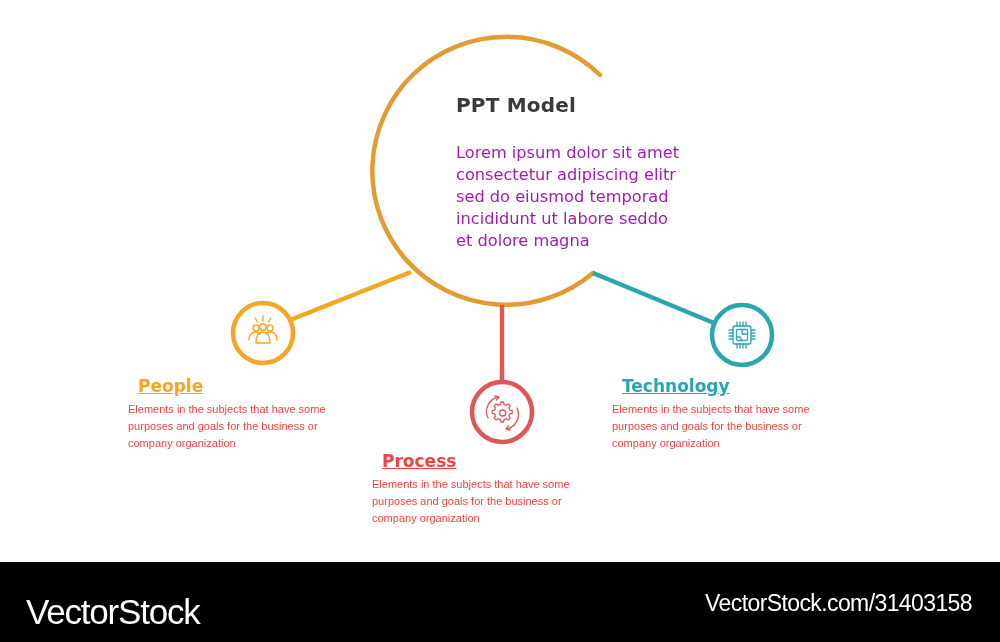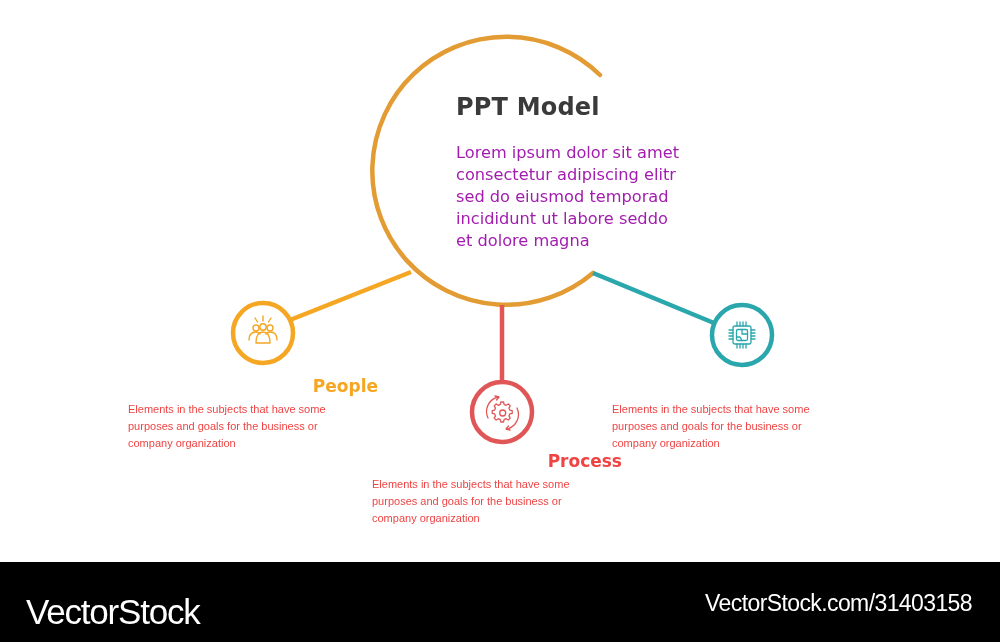--- a/index.html
+++ b/index.html
@@ -1,21 +1,21 @@
 <!DOCTYPE html>
 <html><head>
 <meta charset="utf-8">
 <style>
   html, body { margin: 0; padding: 0; }
   body { width: 1000px; height: 642px; background: #ffffff; position: relative; overflow: hidden; font-family: "DejaVu Sans", sans-serif; }
   .canvas { position: absolute; left: 0; top: 0; width: 1000px; height: 562px; background: #ffffff; }
   svg.diagram { position: absolute; left: 0; top: 0; width: 1000px; height: 562px; }
-  .title { position: absolute; left: 456px; top: 93px; font-family: "DejaVu Sans", sans-serif; font-weight: bold; font-size: 24px; color: #3a3a3a; letter-spacing: 0.2px; white-space: nowrap; }
+  .title { position: absolute; left: 456px; top: 93px; font-family: "DejaVu Sans", sans-serif; font-weight: bold; font-size: 20px; color: #3a3a3a; letter-spacing: 0.2px; white-space: nowrap; }
   .body-text { position: absolute; left: 456px; top: 142px; width: 270px; font-family: "DejaVu Sans", sans-serif; font-size: 16.2px; line-height: 22px; color: #a21caf; white-space: pre-line; }
-  .node-title { position: absolute; width: 240px; text-align: right; font-family: "DejaVu Sans", sans-serif; font-weight: bold; font-size: 17px; }
+  .node-title { position: absolute; width: 240px; text-align: left; font-family: "DejaVu Sans", sans-serif; font-weight: bold; font-size: 17px; text-decoration: underline; }
   .node-desc { position: absolute; width: 260px; text-align: left; font-family: "Liberation Sans", sans-serif; font-size: 11px; line-height: 17px; color: #ef4444; white-space: pre-line; }
   .footer { position: absolute; left: 0; top: 562px; width: 1000px; height: 80px; background: #000000; }
   .footer-logo { position: absolute; left: 26px; top: 18px; font-family: "Liberation Sans", sans-serif; font-size: 35px; color: #ffffff; letter-spacing: -1.2px; margin-top: 12px; }
   .footer-url { position: absolute; right: 28px; top: 28px; font-family: "Liberation Sans", sans-serif; font-size: 23px; color: #ffffff; letter-spacing: -0.6px; }
 </style>
 </head>
 <body>
 
 <div class="canvas">
   <svg class="diagram" viewBox="0 0 1000 562">
@@ -90,20 +90,21 @@
   <div class="node-title" style="left:138px; top:376px; color:#F5A623;">People</div>
   <div class="node-desc" style="left:128px; top:401px;">Elements in the subjects that have some
 purposes and goals for the business or
 company organization</div>
 
   <div class="node-title" style="left:382px; top:451px; color:#ef4444;">Process</div>
   <div class="node-desc" style="left:372px; top:476px;">Elements in the subjects that have some
 purposes and goals for the business or
 company organization</div>
 
+  <div class="node-title" style="left:622px; top:376px; color:#2AA7AC;">Technology</div>
   <div class="node-desc" style="left:612px; top:401px;">Elements in the subjects that have some
 purposes and goals for the business or
 company organization</div>
 </div>
 
 <div class="footer">
   <div class="footer-logo">VectorStock</div>
   <div class="footer-url">VectorStock.com/31403158</div>
 </div>
 

